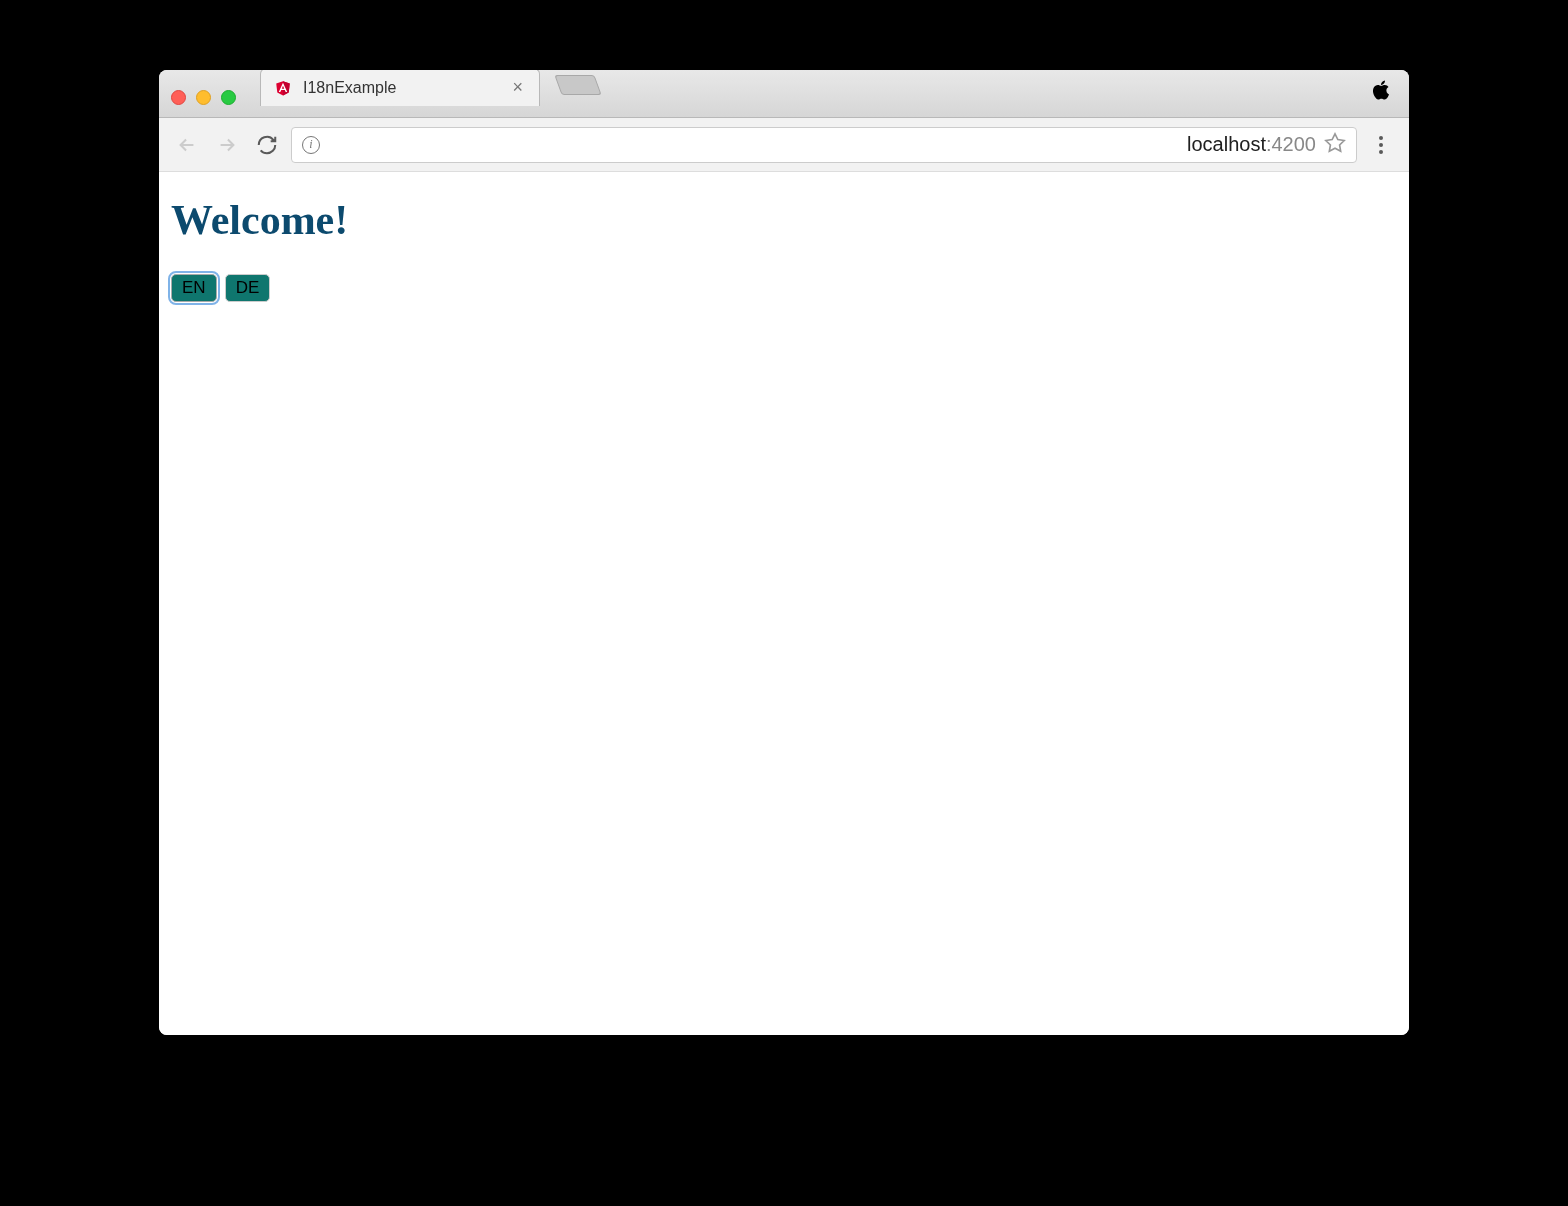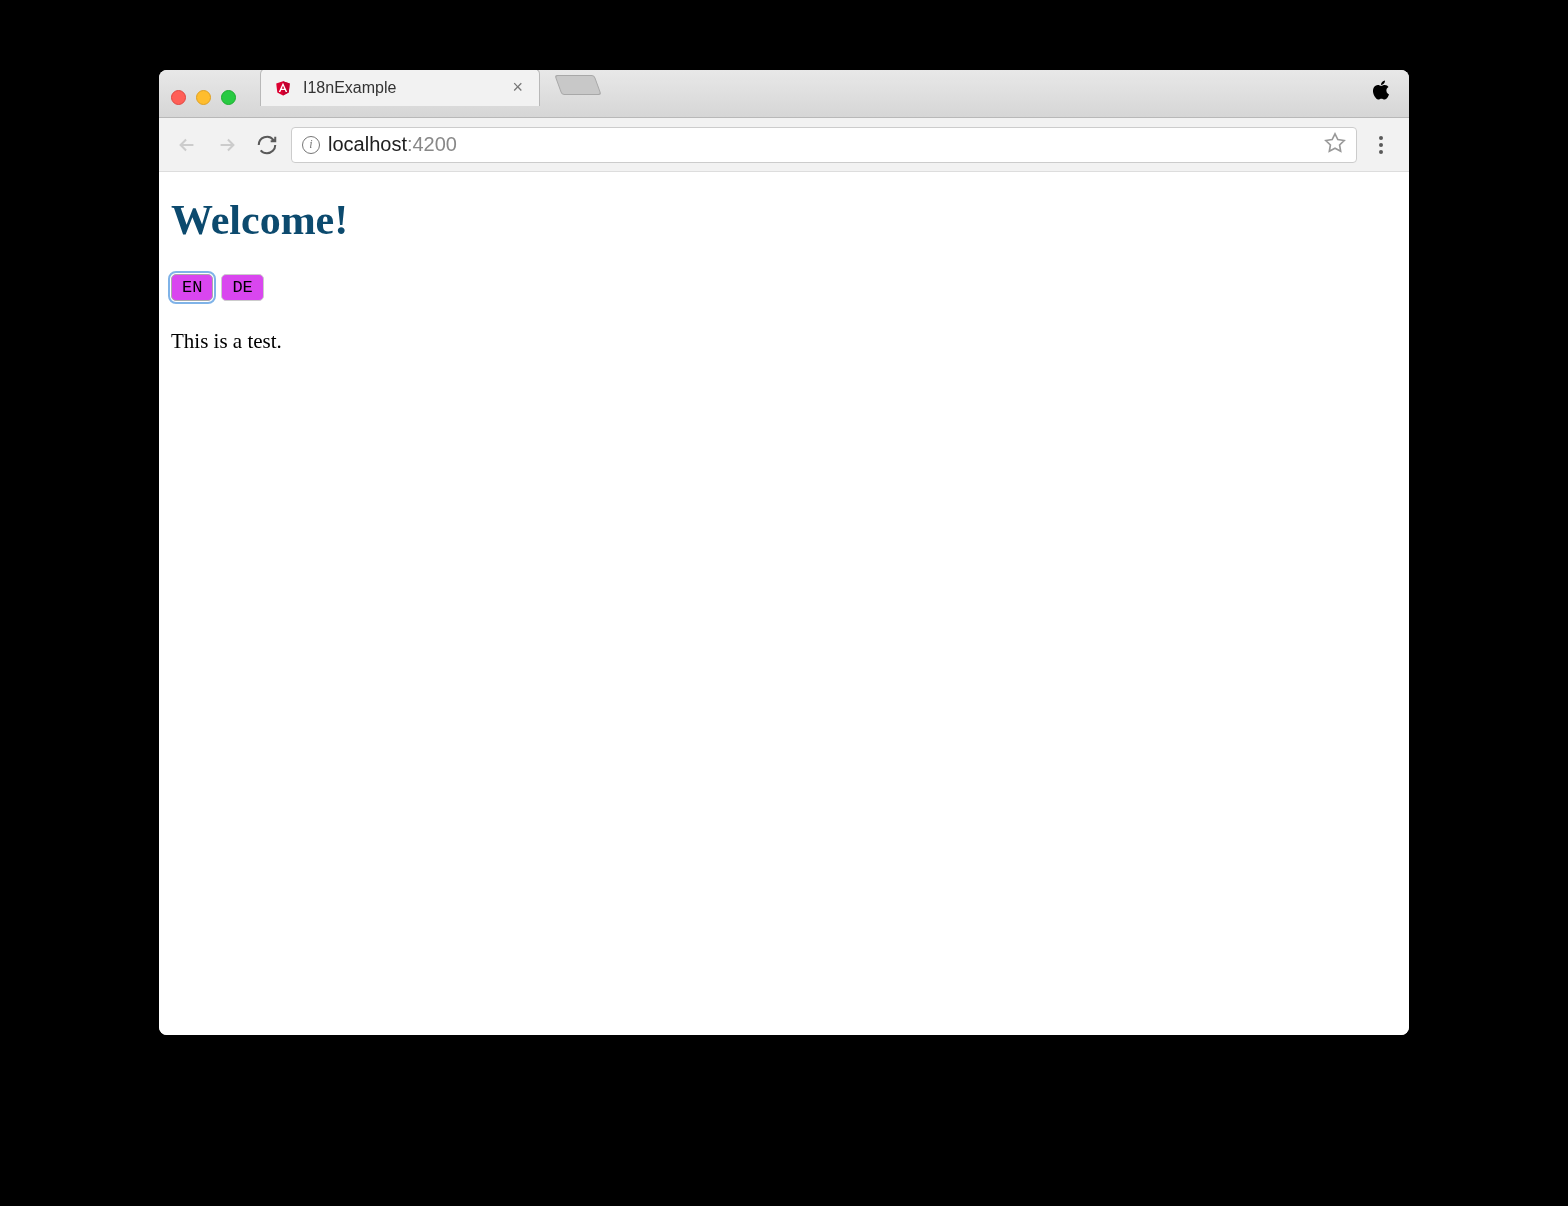--- a/index.html
+++ b/index.html
@@ -188,20 +188,21 @@
       font-size: 12px;
       font-family: Georgia, serif;
       font-style: italic;
     }
     
     .url-text {
       font-size: 20px;
       color: #333;
       flex: 1;
       font-family: -apple-system, Helvetica, Arial, sans-serif;
+      text-align: right;
     }
     
     .url-text .url-host {
       color: #202020;
     }
     
     .url-text .url-port {
       color: #888;
     }
     
@@ -246,24 +247,24 @@
       margin-bottom: 30px;
     }
     
     .lang-buttons {
       display: flex;
       gap: 8px;
       margin-bottom: 28px;
     }
     
     .lang-btn {
-      font-family: Liberation Mono, monospace;
+      font-family: Liberation Sans, sans-serif;
       font-size: 17px;
       padding: 3px 10px;
-      background: #d946ef;
+      background: #0f766e;
       border: 1px solid #ccc;
       border-radius: 5px;
       cursor: pointer;
     }
     
     .lang-btn.active {
       outline: 2px solid #7fb3e8;
       outline-offset: 1px;
       border-color: #aaa;
     }
@@ -339,16 +340,15 @@
         <span></span>
     </div>
   </div>
 
   <div class="page-content">
     <h1>Welcome!</h1>
     <div class="lang-buttons">
       <button class="lang-btn active">EN</button>
       <button class="lang-btn">DE</button>
     </div>
-    <p class="body-text">This is a test.</p>
   </div>
 
 </div>
 
 </body></html>

